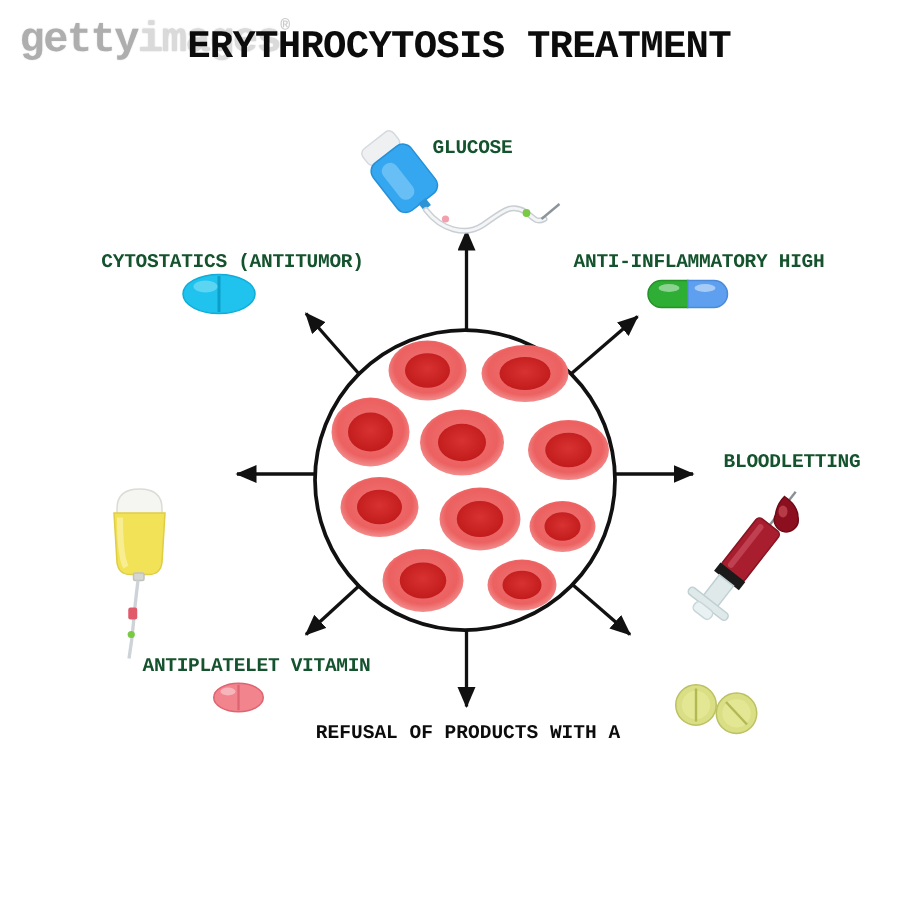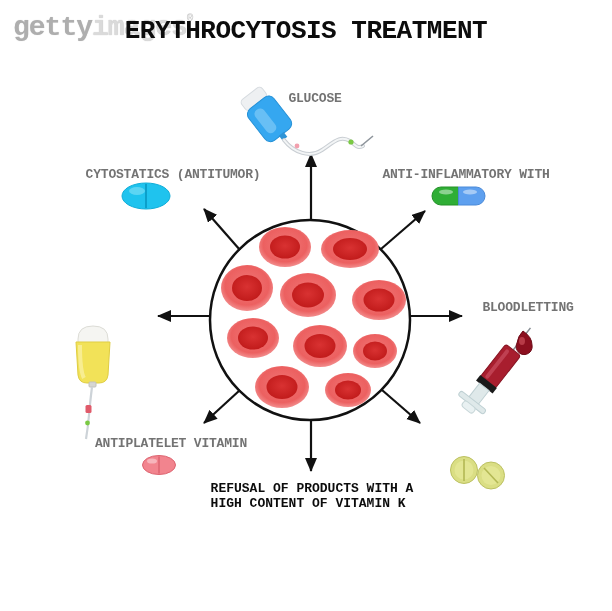--- a/index.html
+++ b/index.html
@@ -12,26 +12,26 @@
     letter-spacing:-1px;opacity:.8;z-index:1;white-space:nowrap;
   }
   .wm-getty{color:#9a9a9a;text-shadow:0 0 1px #c9c9c9;}
   .wm-images{color:#d2d2d2;text-shadow:0 0 1px #ababab;}
   .wm-reg{color:#bdbdbd;font-size:11px;vertical-align:top;}
   .page-title{
     position:absolute;left:0;top:16px;width:100%;text-align:center;
     font-size:26px;font-weight:bold;letter-spacing:-.5px;color:#0c0c0c;z-index:2;
   }
   .lbl{
-    position:absolute;font-size:13px;font-weight:bold;color:#737373;
+    position:absolute;font-size:13px;font-weight:bold;color:#14532d;
     white-space:nowrap;transform:translateX(-50%);letter-spacing:-.2px;z-index:3;
   }
   .lbl-block{
     position:absolute;font-size:13px;font-weight:bold;color:#0c0c0c;
-    transform:translateX(-50%);text-align:left;line-height:15px;
+    transform:translateX(-50%);text-align:right;line-height:15px;
     white-space:nowrap;z-index:3;
   }
   .diagram{position:absolute;left:0;top:0;z-index:2;}
 </style>
 </head>
 <body>
 
 <div class="stage">
 
   <div class="watermark"><span class="wm-getty">getty</span><span class="wm-images">images</span><span class="wm-reg">®</span></div>
@@ -185,22 +185,21 @@
       <path d="M88,14 Q100,8 104,18 Q112,24 104,32 L88,42 L80,28 Z" fill="#37a224" stroke="#2d8d1d"></path>
       <path d="M78,10 L88,32 M86,8 L96,28 M94,16 L102,30" stroke="#8b2fa0" stroke-width="1.3" fill="none"></path>
       <path d="M14,34 Q2,28 8,18 Q14,8 26,12 Q32,2 44,8 Q54,0 62,8 Q76,4 80,14 Q94,12 96,24 Q108,28 102,40 Q110,50 98,56 Q100,66 86,66 Q80,76 68,70 Q58,78 48,70 Q38,78 30,68 Q18,70 16,58 Q4,54 8,44 Q2,40 14,34 Z" fill="url(#lettuceGrad)" stroke="#3f8c1c"></path>
       <path d="M20,40 Q34,34 48,30 M22,52 Q40,40 62,36 M30,62 Q44,52 58,48 M66,60 Q76,52 84,44" stroke="#d9ecb0" stroke-width="1.5" fill="none"></path>
       <path d="M60,46 Q80,36 94,40 Q84,52 66,54 Z" fill="#cfe89a" opacity=".6"></path>
       <line x1="24" y1="6" x2="100" y2="80" stroke="#b5121f" stroke-width="7" stroke-linecap="round"></line>
     </g>
   </svg>
 
   <div class="lbl" style="left:315px;top:91px;">GLUCOSE</div>
-  <div class="lbl" style="left:173px;top:167px;">CYTOSTATICS (ANTITUMOR)</div>
-  <div class="lbl" style="left:466px;top:167px;">ANTI-INFLAMMATORY WITH</div>
+  <div class="lbl" style="left:155px;top:167px;">CYTOSTATICS (ANTITUMOR)</div>
+  <div class="lbl" style="left:466px;top:167px;">ANTI-INFLAMMATORY HIGH</div>
   <div class="lbl" style="left:528px;top:300px;">BLOODLETTING</div>
   <div class="lbl" style="left:171px;top:436px;">ANTIPLATELET VITAMIN</div>
   <div class="lbl-block" style="left:312px;top:481px;">
     <div>REFUSAL OF PRODUCTS WITH A</div>
-    <div>HIGH CONTENT OF VITAMIN K</div>
   </div>
 
 </div>
 
 </body></html>

